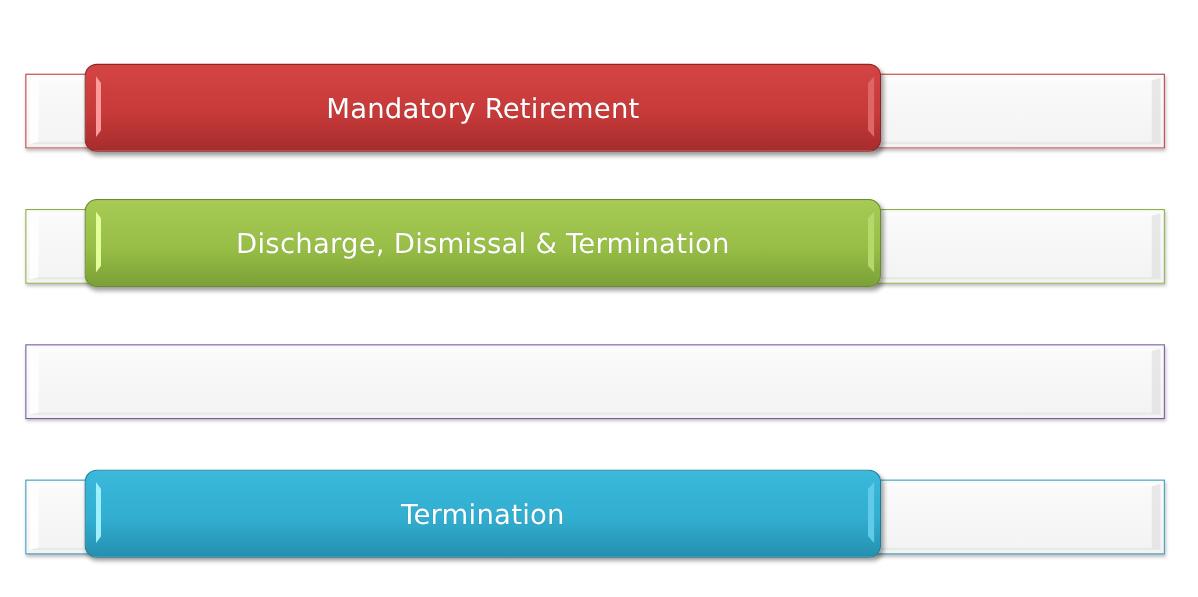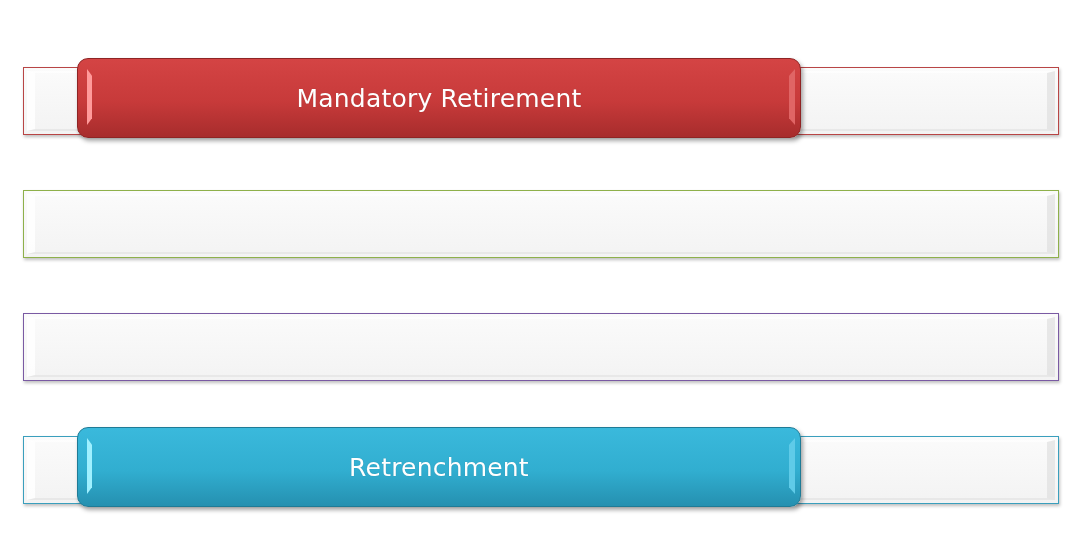--- a/index.html
+++ b/index.html
@@ -108,24 +108,27 @@
 
 <div class="row red" style="top:28px;">
   <div class="outer-box"></div>
   <div class="bar">
     <span class="bar-label">Mandatory Retirement</span>
   </div>
 </div>
 
 <div class="row green" style="top:151px;">
   <div class="outer-box"></div>
+  <div class="bar">
+    <span class="bar-label">Discharge, Dismissal &amp; Termination</span>
+  </div>
 </div>
 
 <div class="row purple" style="top:274px;">
   <div class="outer-box"></div>
 </div>
 
 <div class="row blue" style="top:397px;">
   <div class="outer-box"></div>
   <div class="bar">
-    <span class="bar-label">Retrenchment</span>
+    <span class="bar-label">Termination</span>
   </div>
 </div>
 
 </body></html>

